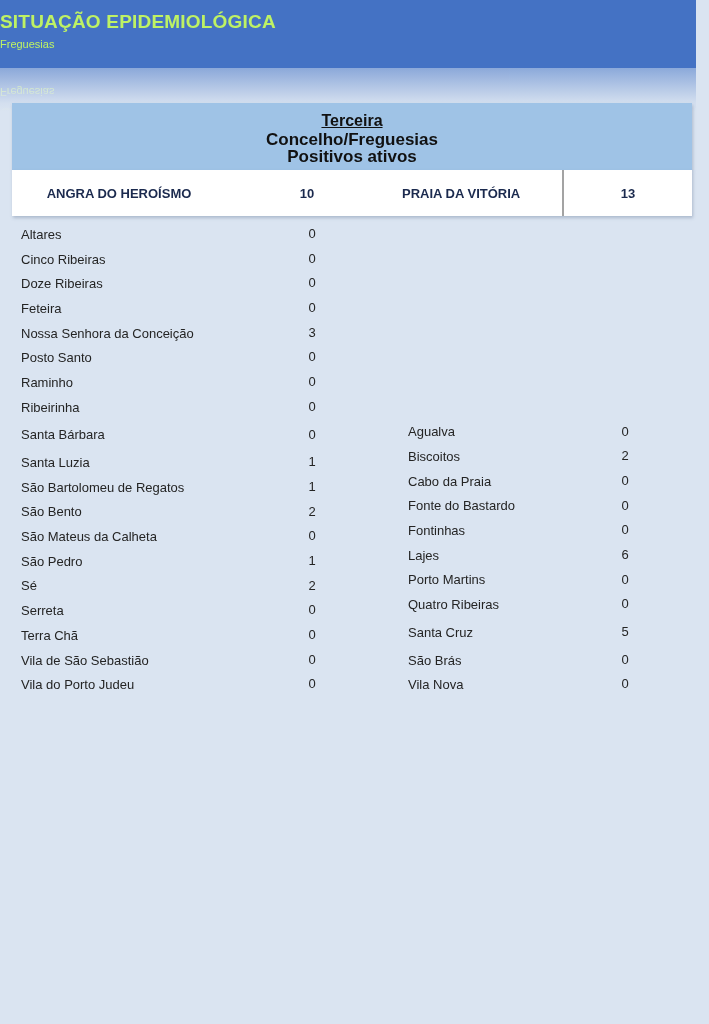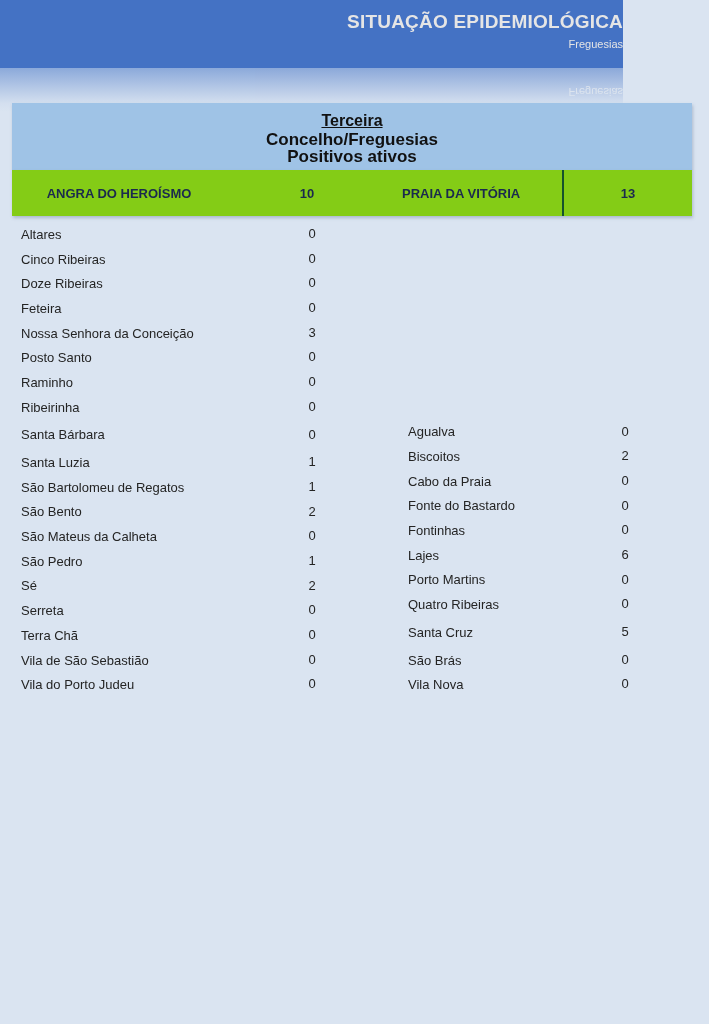--- a/index.html
+++ b/index.html
@@ -13,25 +13,25 @@
     height: 1024px;
     background: #dae4f1;
     overflow: hidden;
     margin: 0 auto;
   }
 
   
   .banner {
     position: absolute;
     top: 0; left: 0;
-    width: 623px;
+    width: 696px;
     height: 68px;
     background: #4472c4;
-    text-align: right;
-    color: #e5e5e5;
+    text-align: left;
+    color: #bef264;
   }
   .banner-title {
     padding-top: 11px;
     font-size: 19px;
     font-weight: bold;
     letter-spacing: 0.2px;
     line-height: 22px;
   }
   .banner-subtitle {
     font-size: 11px;
@@ -88,38 +88,38 @@
     font-weight: bold;
     line-height: 17px;
   }
 
   
   .concelho-row {
     position: absolute;
     top: 170px; left: 12px;
     width: 680px;
     height: 46px;
-    background: #84cc16;
+    background: #ffffff;
     display: grid;
     grid-template-columns: 240px 110px 200px 130px;
     align-items: center;
     color: #1b2a4e;
     font-size: 13px;
     font-weight: bold;
     box-shadow: 1px 2px 3px rgba(90,110,140,0.35);
   }
   .concelho-row .c-name-left   { text-align: center; padding-right: 26px; }
   .concelho-row .c-total-left  { text-align: center; }
   .concelho-row .c-name-right  { text-align: left; padding-left: 40px; }
   .concelho-row .c-total-right {
     height: 100%;
     display: flex;
     align-items: center;
     justify-content: center;
-    border-left: 2px solid #14532d;
+    border-left: 2px solid #a3a3a3;
     box-sizing: border-box;
   }
 
   
   .lists {
     position: absolute;
     top: 222px; left: 12px;
     width: 680px;
     display: flex;
     align-items: flex-end;

